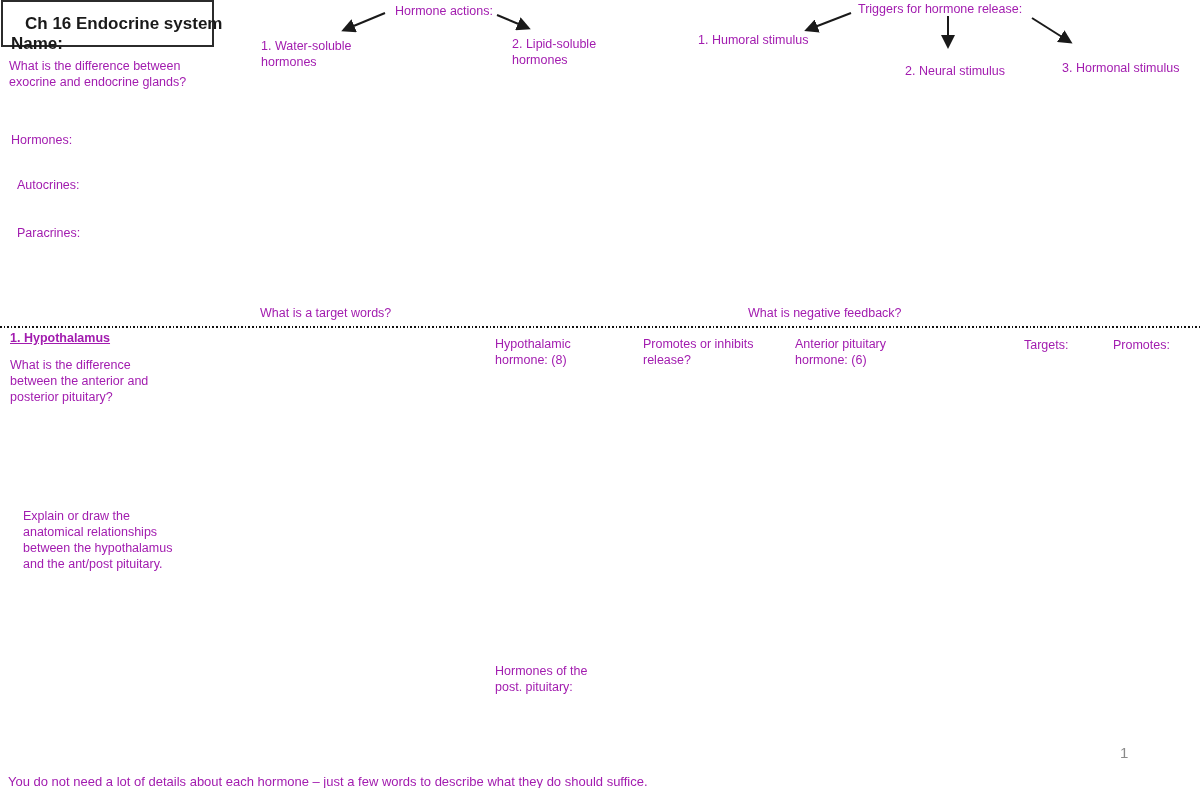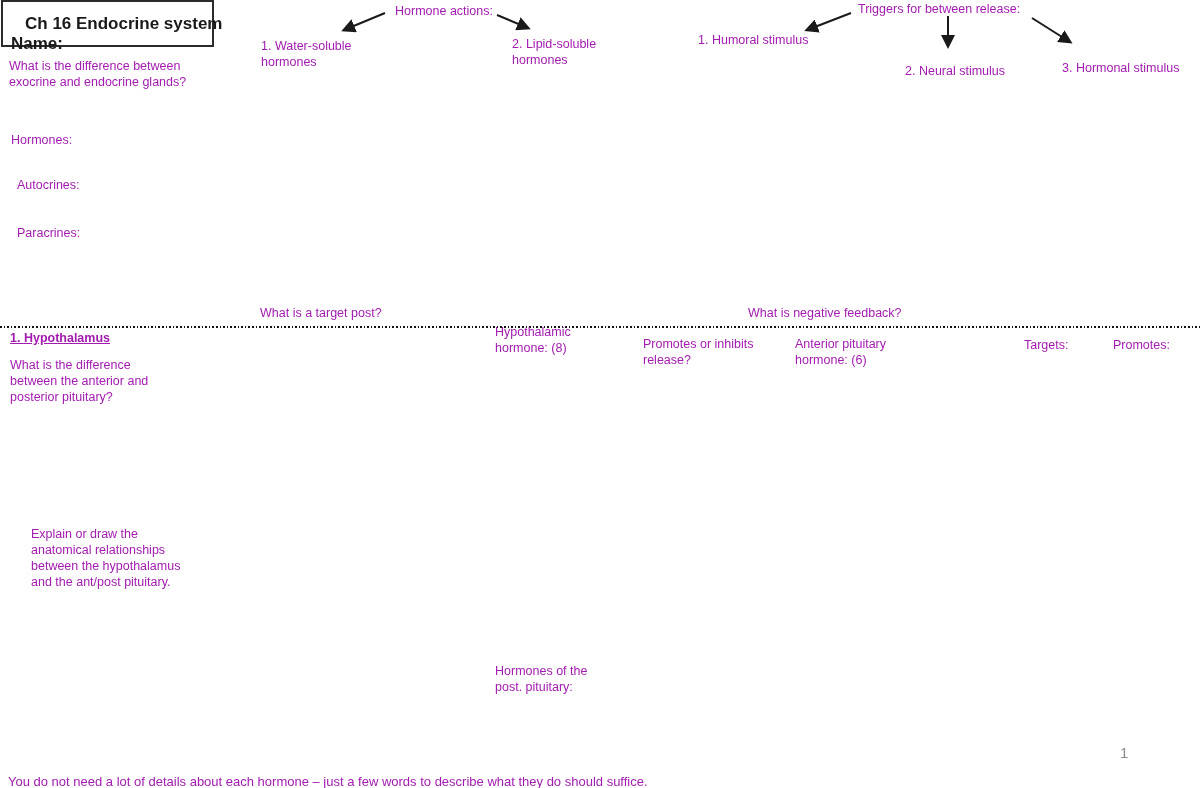--- a/index.html
+++ b/index.html
@@ -69,48 +69,48 @@
 
 <div class="abs txt" style="left:9px; top:58px; width:192px;">What is the difference between exocrine and endocrine glands?</div>
 <div class="abs txt nowrap" style="left:11px; top:132px;">Hormones:</div>
 <div class="abs txt nowrap" style="left:17px; top:177px;">Autocrines:</div>
 <div class="abs txt nowrap" style="left:17px; top:225px;">Paracrines:</div>
 
 <div class="abs txt nowrap" style="left:395px; top:3px;">Hormone actions:</div>
 <div class="abs txt" style="left:261px; top:38px; width:102px;">1. Water-soluble hormones</div>
 <div class="abs txt" style="left:512px; top:36px; width:102px;">2. Lipid-soluble hormones</div>
 
-<div class="abs txt nowrap" style="left:858px; top:1px;">Triggers for between release:</div>
+<div class="abs txt nowrap" style="left:858px; top:1px;">Triggers for hormone release:</div>
 <div class="abs txt nowrap" style="left:698px; top:32px;text-align:center;">1. Humoral stimulus</div>
 <div class="abs txt nowrap" style="left:905px; top:63px;">2. Neural stimulus</div>
 <div class="abs txt nowrap" style="left:1062px; top:60px;">3. Hormonal stimulus</div>
 
 <svg class="arrows" viewBox="0 0 1200 100">
   <defs>
     <marker id="ah" markerWidth="7" markerHeight="7" refX="5.5" refY="3.5" orient="auto">
       <path d="M0,0 L7,3.5 L0,7 Z" fill="#1a1a1a"></path>
     </marker>
   </defs>
   <line x1="385" y1="13" x2="344" y2="30" marker-end="url(#ah)"></line>
   <line x1="497" y1="15" x2="528" y2="28" marker-end="url(#ah)"></line>
   <line x1="851" y1="13" x2="807" y2="30" marker-end="url(#ah)"></line>
   <line x1="948" y1="16" x2="948" y2="46" marker-end="url(#ah)"></line>
   <line x1="1032" y1="18" x2="1070" y2="42" marker-end="url(#ah)"></line>
 </svg>
 
-<div class="abs txt nowrap" style="left:260px; top:305px;">What is a target post?</div>
+<div class="abs txt nowrap" style="left:260px; top:305px;">What is a target words?</div>
 <div class="abs txt nowrap" style="left:748px; top:305px;">What is negative feedback?</div>
 
 <div class="abs dotted-divider"></div>
 
 <div class="abs txt nowrap underlined" style="left:10px; top:330px;font-weight:bold;">1. Hypothalamus</div>
 <div class="abs txt" style="left:10px; top:357px; width:160px;">What is the difference between the anterior and posterior pituitary?</div>
-<div class="abs txt" style="left:31px; top:508px; width:152px;margin-top:18px;">Explain or draw the anatomical relationships between the hypothalamus and the ant/post pituitary.</div>
+<div class="abs txt" style="left:23px; top:508px; width:152px;">Explain or draw the anatomical relationships between the hypothalamus and the ant/post pituitary.</div>
 
-<div class="abs txt" style="left:495px; top:324px; width:95px;">Hypothalamic hormone: (8)</div>
+<div class="abs txt" style="left:495px; top:336px; width:95px;">Hypothalamic hormone: (8)</div>
 <div class="abs txt" style="left:643px; top:336px; width:115px;">Promotes or inhibits release?</div>
 <div class="abs txt" style="left:795px; top:336px; width:125px;">Anterior pituitary hormone: (6)</div>
 <div class="abs txt nowrap" style="left:1024px; top:337px;">Targets:</div>
 <div class="abs txt nowrap" style="left:1113px; top:337px;">Promotes:</div>
 
 <div class="abs txt" style="left:495px; top:663px; width:106px;">Hormones of the post. pituitary:</div>
 
 <div class="abs page-num" style="left:1120px; top:744px;">1</div>
 
 <div class="abs txt nowrap" style="left:8px; top:774px; font-size:13px;">You do not need a lot of details about each hormone – just a few words to describe what they do should suffice.</div>

